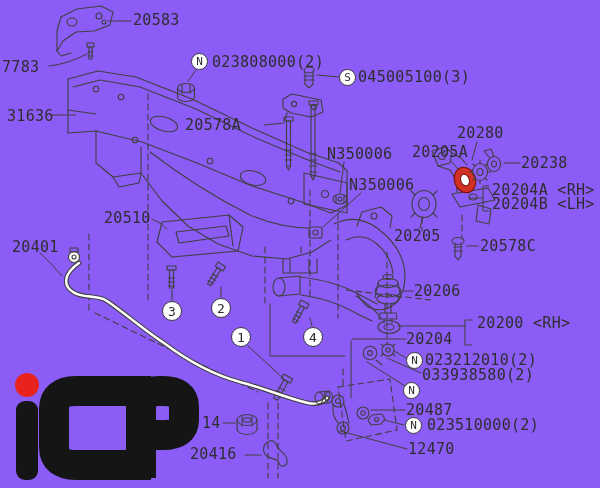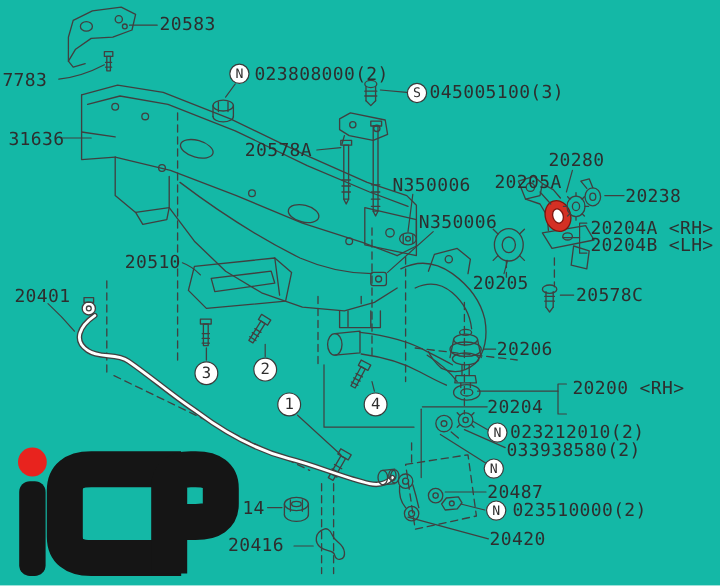--- a/index.html
+++ b/index.html
@@ -1,17 +1,17 @@
 <!DOCTYPE html>
 <html><head>
 <meta charset="utf-8">
 <style>
   html,body{margin:0;padding:0;background:#fff;}
   .stage{
-    position:relative;width:600px;height:488px;background:#14b8a6;overflow:hidden;
+    position:relative;width:600px;height:488px;background:#8b5cf6;overflow:hidden;
     font-family:"DejaVu Sans Mono", monospace;
   }
   .stage svg{position:absolute;left:0;top:0;}
   .lbl{
     position:absolute;font:15px/1 "DejaVu Sans Mono", monospace;
     color:#2e2e2e;letter-spacing:.3px;white-space:nowrap;
   }
   .cmark{
     position:absolute;width:15px;height:15px;border:1.4px solid #3a3a3a;border-radius:50%;
     display:flex;align-items:center;justify-content:center;
@@ -309,41 +309,41 @@
     </g>
   </svg>
 
   <div class="lbl" style="left:133px;top:13px">20583</div>
   <div class="lbl" style="left:2px;top:60px">7783</div>
   <div class="lbl" style="left:7px;top:109px">31636</div>
   <div class="cmark" style="left:191px;top:53px">N</div>
   <div class="lbl" style="left:212px;top:55px">023808000(2)</div>
   <div class="cmark" style="left:339px;top:69px">S</div>
   <div class="lbl" style="left:358px;top:70px">045005100(3)</div>
-  <div class="lbl" style="left:204px;top:118px">20578A</div>
+  <div class="lbl" style="left:185px;top:118px">20578A</div>
   <div class="lbl" style="left:327px;top:147px">N350006</div>
   <div class="lbl" style="left:349px;top:178px">N350006</div>
   <div class="lbl" style="left:457px;top:126px">20280</div>
   <div class="lbl" style="left:412px;top:145px">20205A</div>
   <div class="lbl" style="left:521px;top:156px">20238</div>
   <div class="lbl" style="left:492px;top:183px">20204A &lt;RH&gt;</div>
   <div class="lbl" style="left:492px;top:197px">20204B &lt;LH&gt;</div>
   <div class="lbl" style="left:394px;top:229px">20205</div>
   <div class="lbl" style="left:480px;top:239px">20578C</div>
   <div class="lbl" style="left:414px;top:284px">20206</div>
   <div class="lbl" style="left:406px;top:332px">20204</div>
   <div class="lbl" style="left:477px;top:316px">20200 &lt;RH&gt;</div>
   <div class="cmark" style="left:406px;top:352px">N</div>
   <div class="lbl" style="left:425px;top:353px">023212010(2)</div>
   <div class="lbl" style="left:422px;top:368px">033938580(2)</div>
   <div class="cmark" style="left:403px;top:382px">N</div>
   <div class="lbl" style="left:406px;top:403px">20487</div>
   <div class="cmark" style="left:405px;top:417px">N</div>
   <div class="lbl" style="left:427px;top:418px">023510000(2)</div>
-  <div class="lbl" style="left:408px;top:442px">20420</div>
+  <div class="lbl" style="left:408px;top:442px">12470</div>
   <div class="lbl" style="left:104px;top:211px">20510</div>
   <div class="lbl" style="left:12px;top:240px">20401</div>
   <div class="lbl" style="left:202px;top:416px">14</div>
   <div class="lbl" style="left:190px;top:447px">20416</div>
 
   <div class="cnum" style="left:231px;top:327px">1</div>
   <div class="cnum" style="left:211px;top:298px">2</div>
   <div class="cnum" style="left:162px;top:301px">3</div>
   <div class="cnum" style="left:303px;top:327px">4</div>
 

